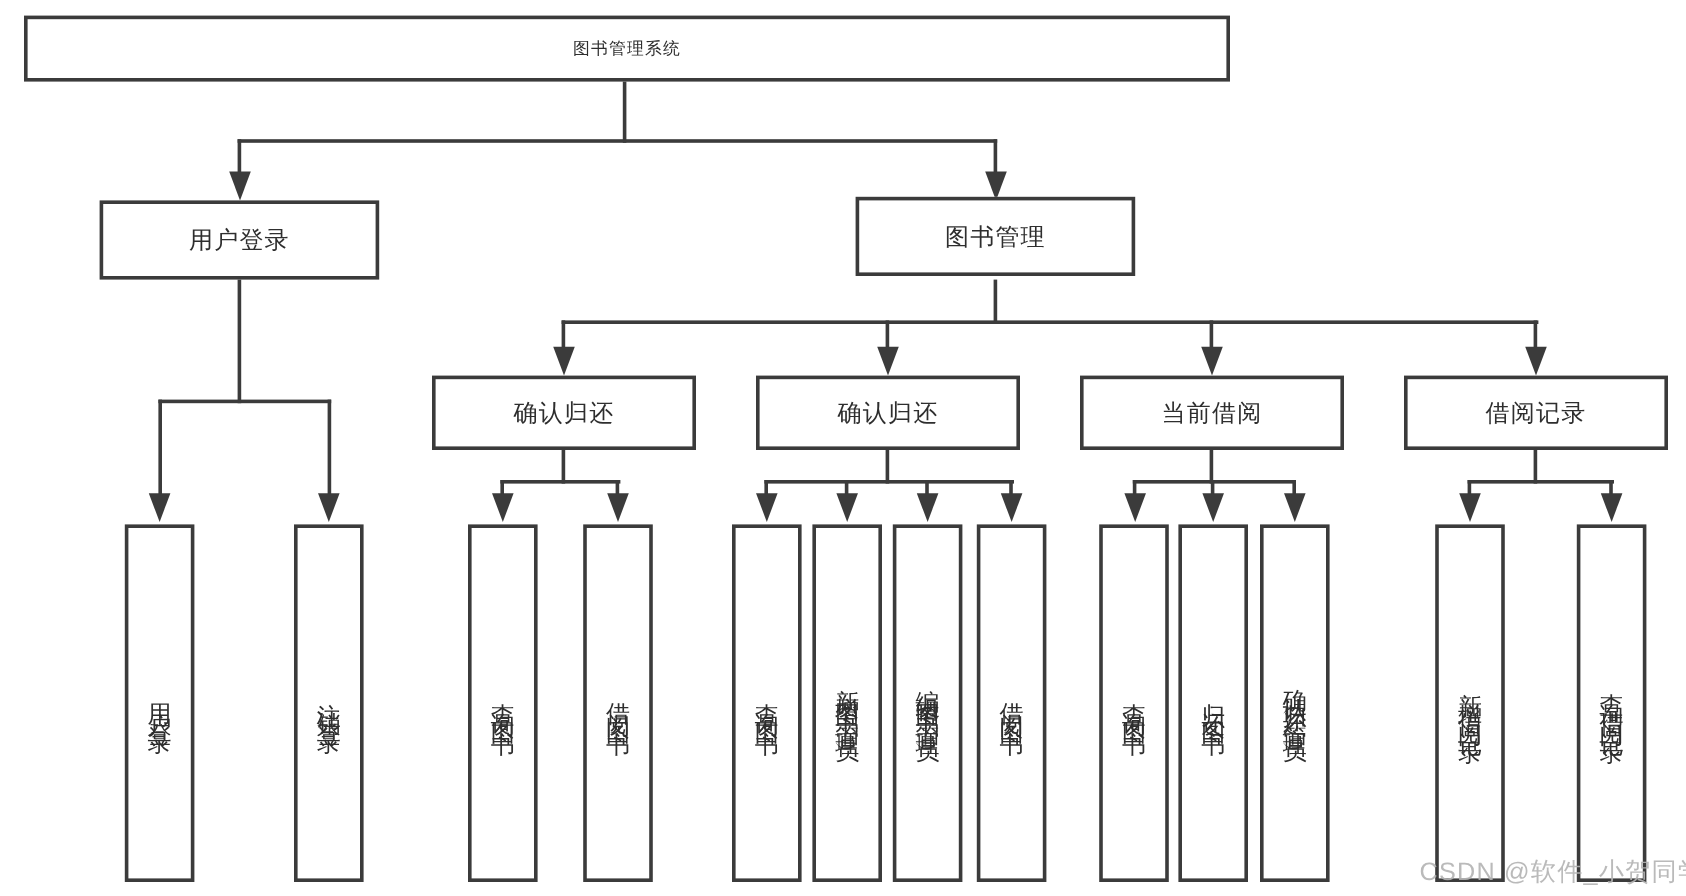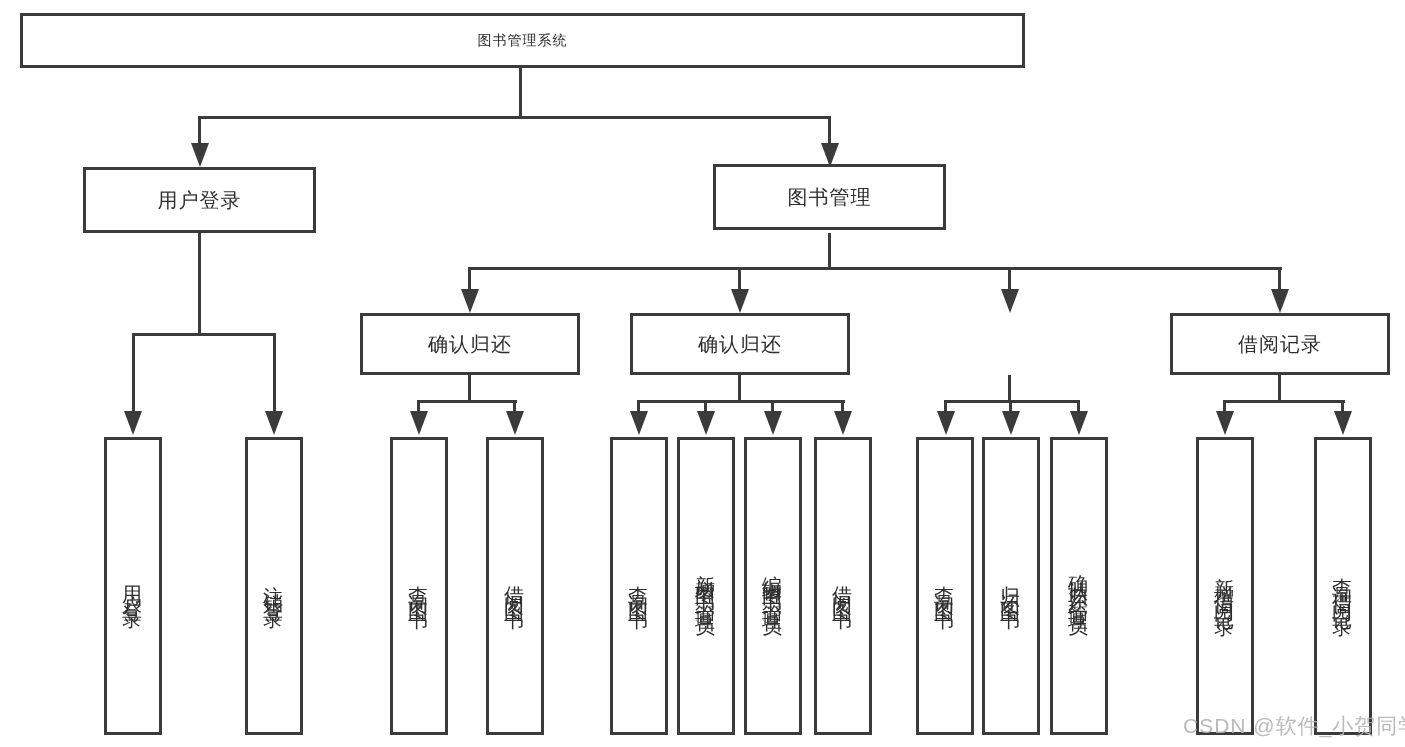--- a/index.html
+++ b/index.html
@@ -90,20 +90,21 @@
   <div class="arrow" style="left:461px;top:289px"></div>
   <div class="vline" style="left:738px;top:267px;height:26px"></div>
   <div class="arrow" style="left:731px;top:289px"></div>
   <div class="vline" style="left:1008px;top:267px;height:26px"></div>
   <div class="arrow" style="left:1001px;top:289px"></div>
   <div class="vline" style="left:1278px;top:267px;height:26px"></div>
   <div class="arrow" style="left:1271px;top:289px"></div>
 
   <div class="box" style="left:360px;top:313px;width:220px;height:62px">确认归还</div>
   <div class="box" style="left:630px;top:313px;width:220px;height:62px">确认归还</div>
+  <div class="box" style="left:900px;top:313px;width:220px;height:62px">当前借阅</div>
   <div class="box" style="left:1170px;top:313px;width:220px;height:62px">借阅记录</div>
 
   <div class="vline" style="left:468px;top:375px;height:28px"></div>
   <div class="hline" style="left:417px;top:400px;width:100px"></div>
   <div class="vline" style="left:417px;top:400px;height:13px"></div>
   <div class="arrow" style="left:410px;top:411px"></div>
   <div class="vline" style="left:513px;top:400px;height:13px"></div>
   <div class="arrow" style="left:506px;top:411px"></div>
 
   <div class="vline" style="left:738px;top:375px;height:28px"></div>

